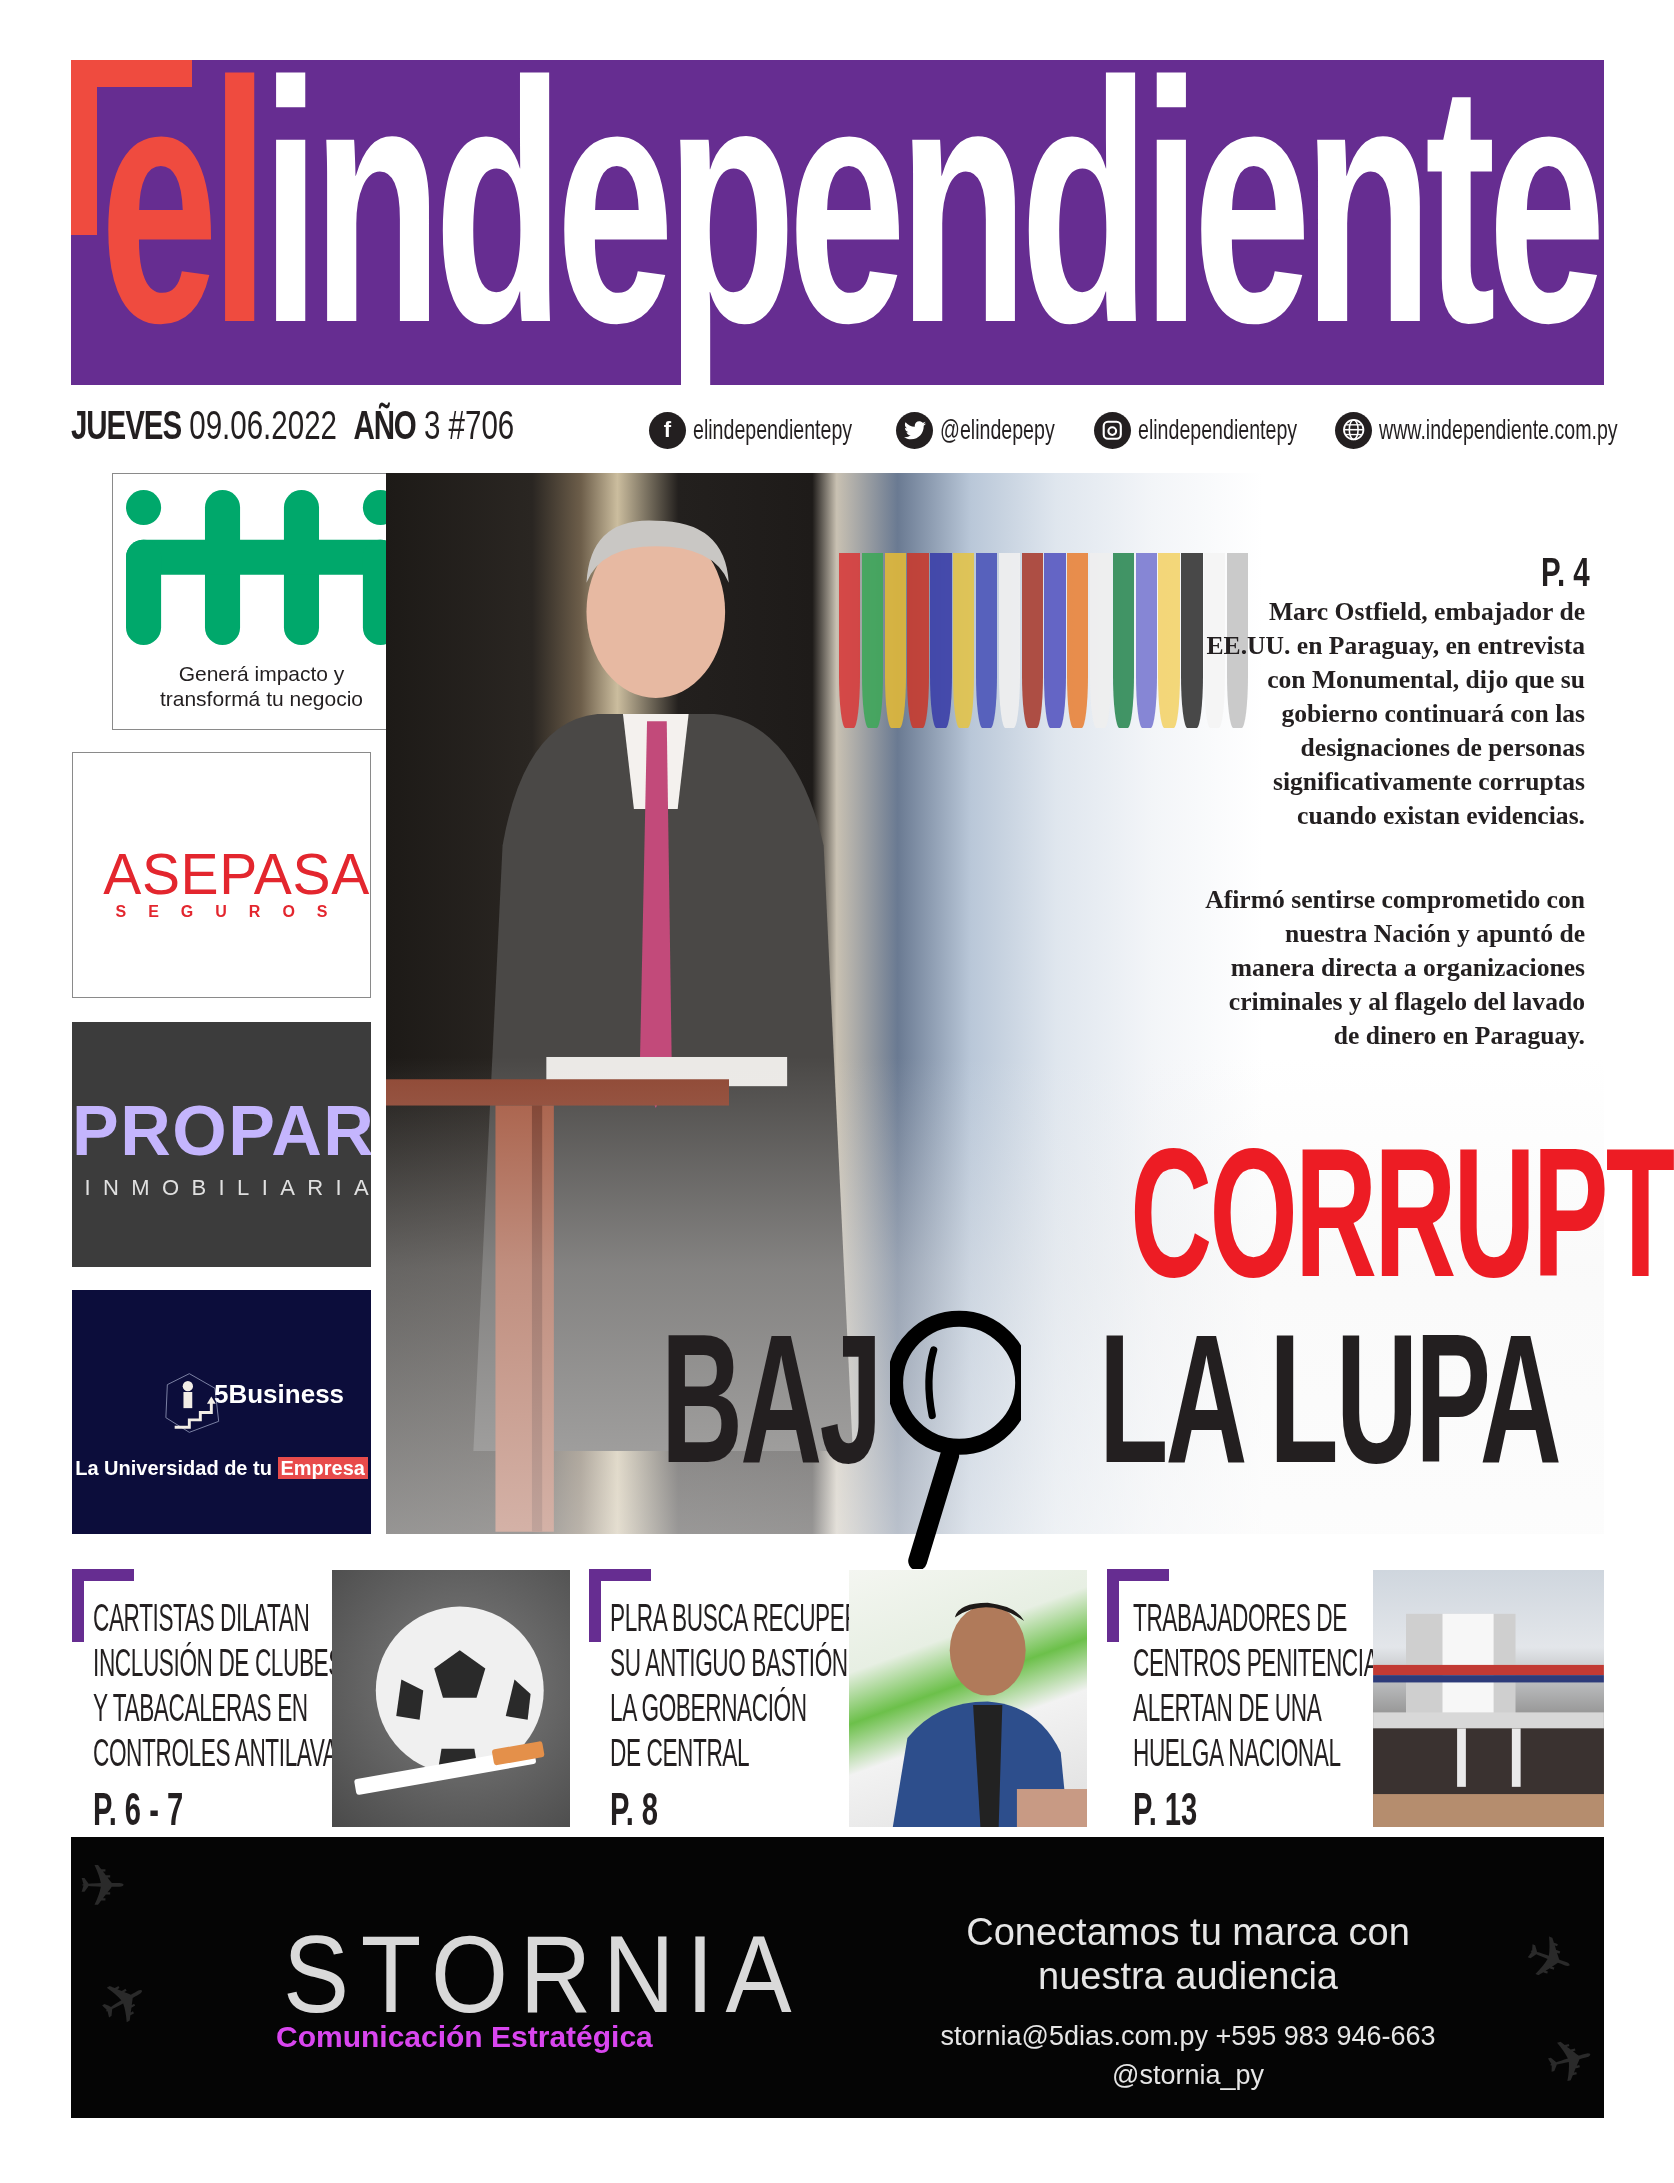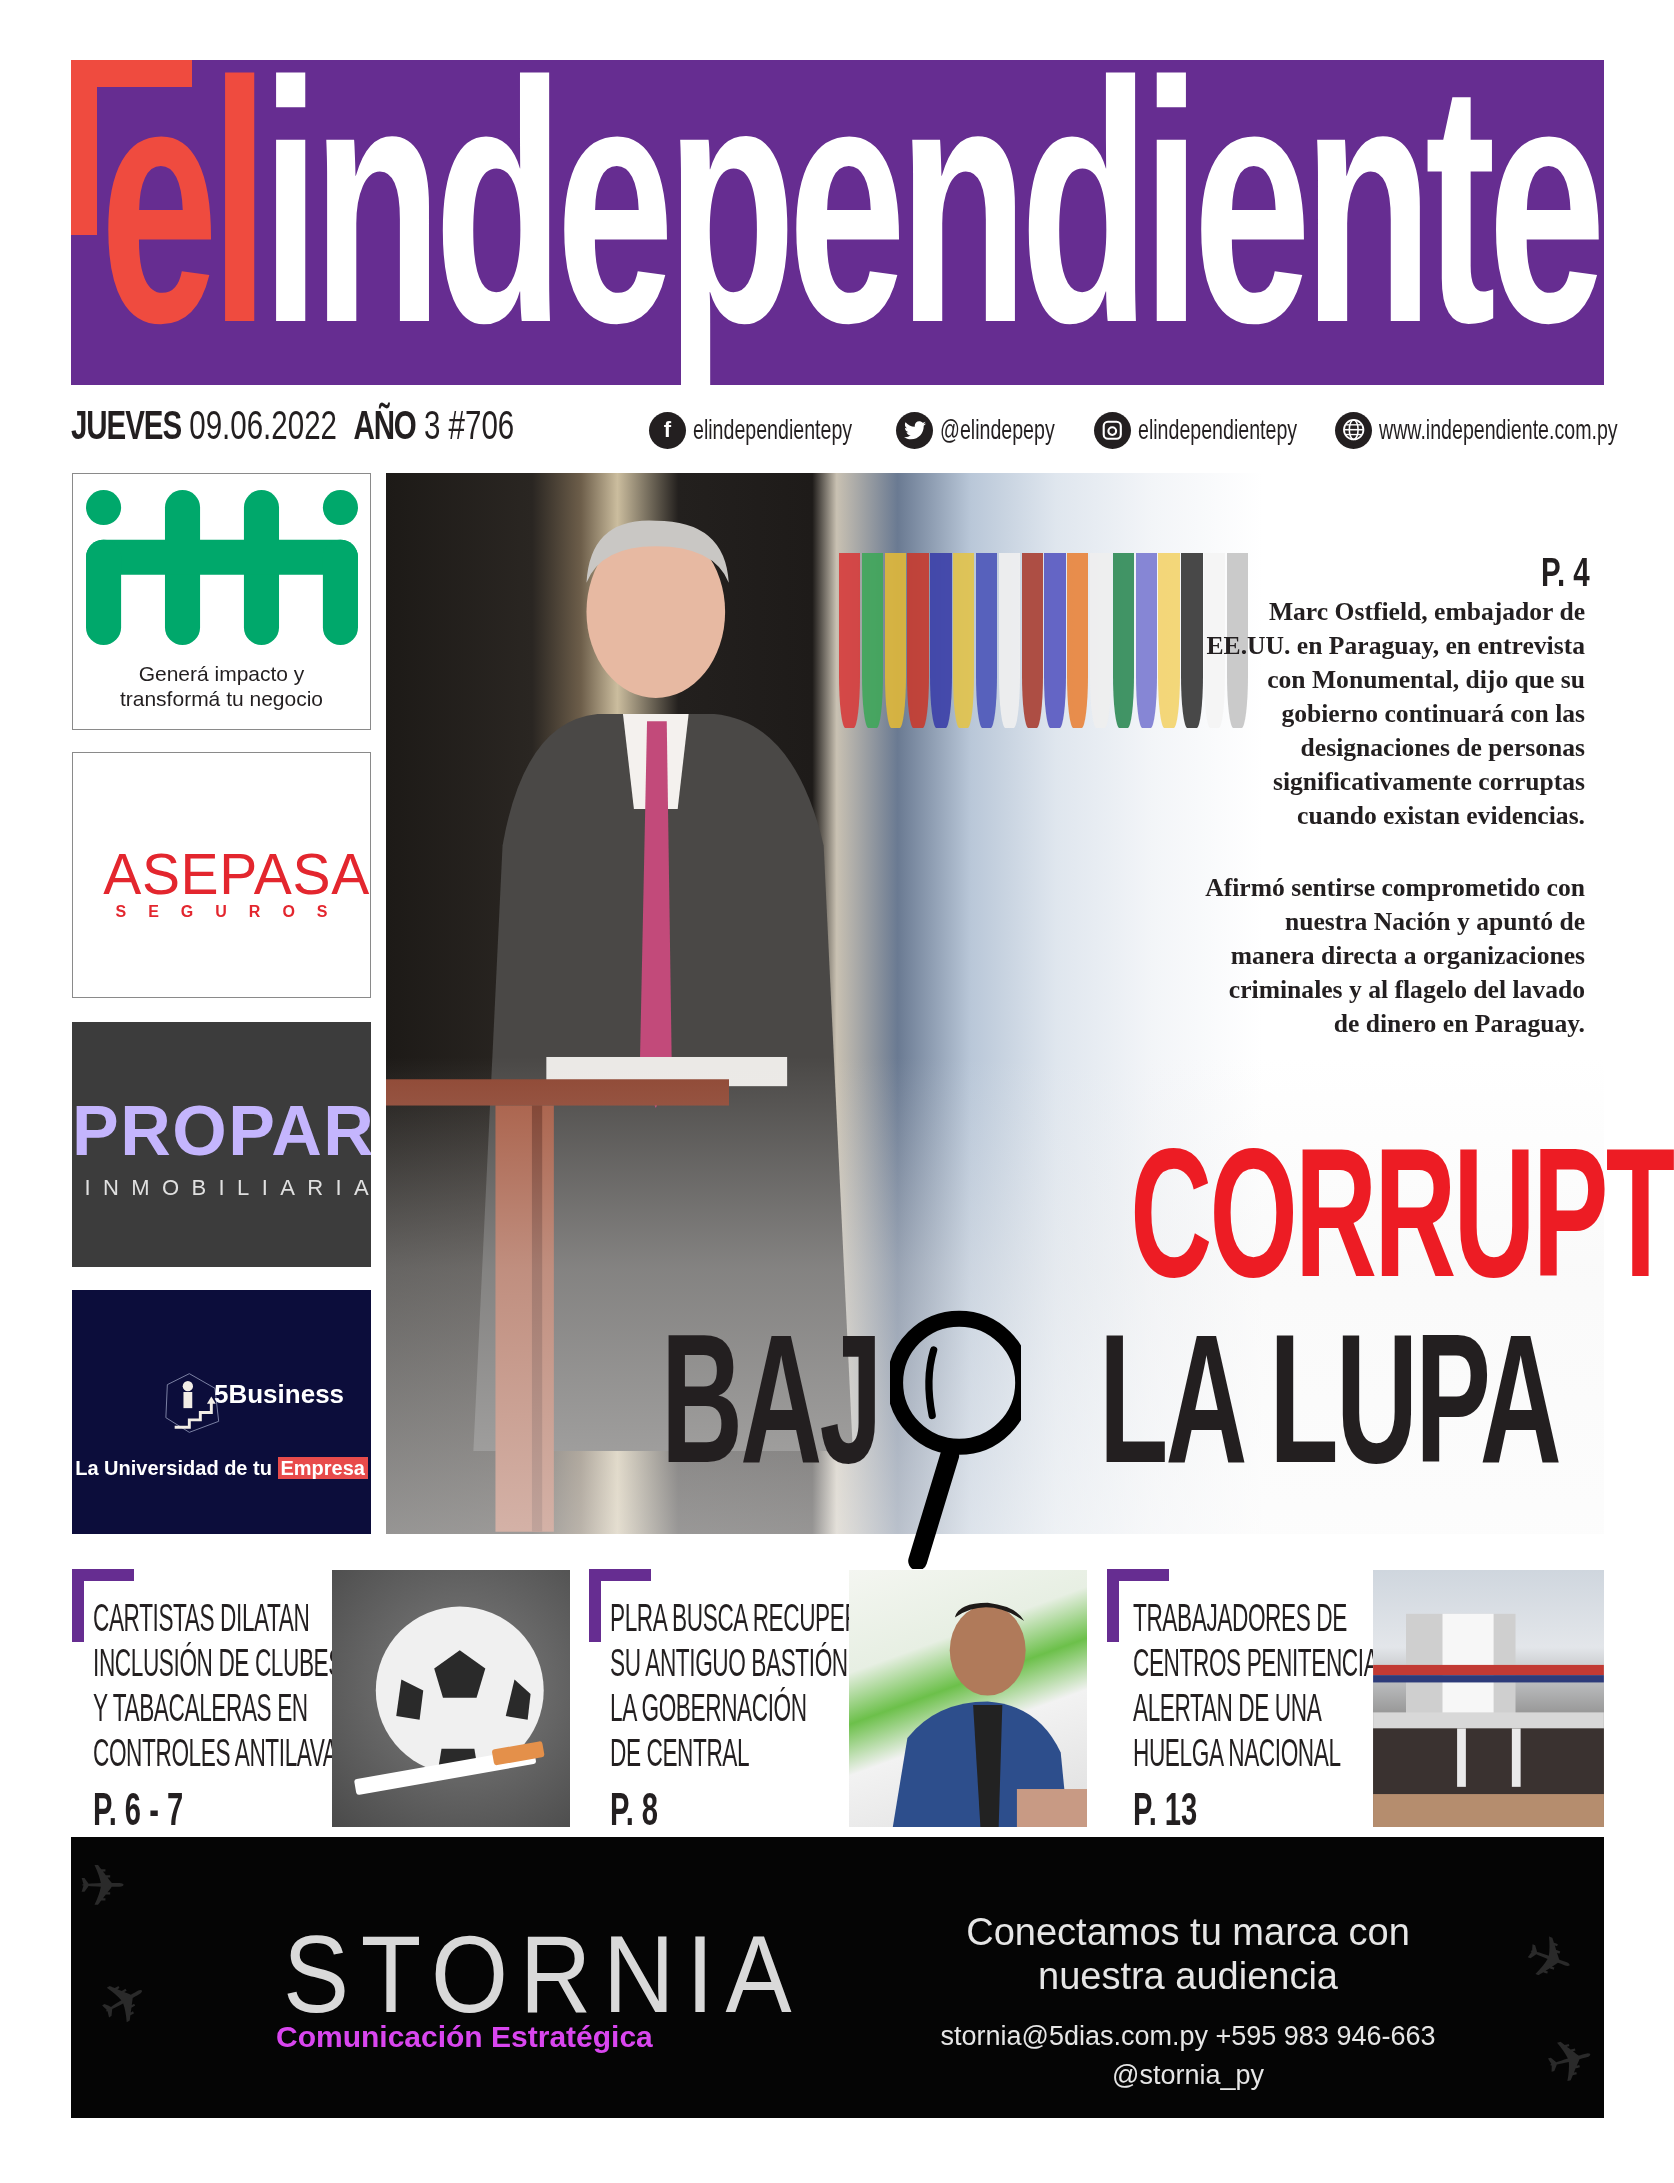--- a/index.html
+++ b/index.html
@@ -18,21 +18,21 @@
   .dateline { left:71px; top:400px; height:51px; font-family:"Liberation Sans", sans-serif; font-size:41px; line-height:51px; color:#231f20; white-space:nowrap; transform:scaleX(0.72); transform-origin:left center; }
   .dateline b { font-weight:900; letter-spacing:-1.5px; }
   .dateline .light { font-weight:normal; }
 
   .social { top:408px; height:44px; display:flex; align-items:center; gap:7.3px; white-space:nowrap; }
   .social .ic { width:37px; height:37px; border-radius:50%; background:#231f20; color:#fff; display:flex; align-items:center; justify-content:center; font-weight:bold; font-size:22px; }
   .social .tx { font-size:28px; color:#231f20; transform:scaleX(0.7); transform-origin:left center; }
 
   
   .ad { left:72px; width:299px; overflow:hidden; }
-  .ad-itti { top:473px; height:257px; border:1.5px solid #8a8a8a; box-sizing:border-box; background:#fff; }
+  .ad-itti { top:473px; height:257px; border:1.5px solid #8a8a8a; box-sizing:border-box; background:#fff;margin-left:40px; }
   .itti-logo { left:13px; top:16px; width:272px; height:155px; }
   .itti-tag { left:0; top:187px; width:100%; text-align:center; font-size:21px; line-height:25px; color:#231f20; }
   .ad-asepasa { top:752px; height:246px; border:1.5px solid #8a8a8a; box-sizing:border-box; background:#fff; }
   .asepasa-name { left:0; top:88px; width:100%; text-align:right; color:#e3262e; font-size:57px; font-weight:normal; letter-spacing:0.7px; }
   .asepasa-sub { left:0; top:150px; width:100%; text-align:center; color:#e3262e; font-size:16px; font-weight:bold; letter-spacing:22px; padding-left:22px; box-sizing:border-box; }
   .ad-propar { top:1022px; height:245px; background:#3c3c3c; }
   .propar-name { left:0; top:69px; width:100%; text-align:center; color:#c4b5fd; font-size:70px; font-weight:900; letter-spacing:1.5px; }
   .propar-sub { left:0; top:153px; width:100%; text-align:center; color:#e0e0e0; font-size:22px; letter-spacing:12.4px; padding-left:12.4px; box-sizing:border-box; }
   .ad-5b { top:1290px; height:244px; background:#0c0d3b; }
   .fiveb-icon { left:88px; top:80px; width:66px; height:66px; }
@@ -45,21 +45,21 @@
     background: linear-gradient(90deg, #1d1a17 0%, #2a2622 12%, #6d5e4a 16%, #cbbd9e 19%, #23201e 24%, #1e1b19 35%, #c9c1b2 37%, #6a7a92 42%, #b9c7d8 48%, #dfe6ee 55%, #f3f5f8 63%, #ffffff 72%, #ffffff 100%); }
   .photo-fade { left:0; top:0; width:100%; height:100%; background:linear-gradient(180deg, rgba(255,255,255,0) 0%, rgba(255,255,255,0) 55%, rgba(240,240,240,0.35) 75%, rgba(250,250,250,0.55) 100%); }
   .flags { left:453px; top:80px; width:409px; height:175px; display:flex; gap:1.5px; }
   .flags span { flex:1; height:100%; border-radius:0 0 30% 30%; opacity:0.9; }
   .person { left:29px; top:29px; width:467px; height:1037px; }
   .podium { left:0px; top:606px; width:343px; height:453px; }
 
   .p-ref { font-family:"Liberation Sans", sans-serif; font-weight:900; color:#231f20; transform:scaleX(0.72); transform-origin:left top; white-space:nowrap; }
   .story-block { left:1205px; top:595px; width:380px; text-align:right; font-family:"Liberation Serif", serif; font-weight:bold; font-size:25.6px; line-height:34px; color:#231f20; }
   .story-block p { margin:0; }
-  .story-block p + p { margin-top:38px; }
+  .story-block p + p { margin-top:50px; }
 
   .hl-red { left:840px; top:1121px; width:764px; text-align:right; color:#ed1c24; font-weight:900; font-size:183px; line-height:183px; letter-spacing:-4.4px; transform:scaleX(0.62); transform-origin:right top; white-space:nowrap; }
   .hl-black { color:#231f20; font-weight:900; font-size:183px; line-height:183px; letter-spacing:-4.4px; white-space:nowrap; transform:scaleX(0.62); transform-origin:left top; }
   .hl-bajo { left:661px; top:1307px; }
   .hl-lalupa { left:1099px; top:1307px; transform-origin:left top; }
   .magnifier { left:890px; top:1291px; width:131px; height:278px; }
 
   
   .teaser-bracket-top { width:62px; height:11.7px; background:#662d91; }
   .teaser-bracket-left { width:11.7px; height:73px; background:#662d91; }

